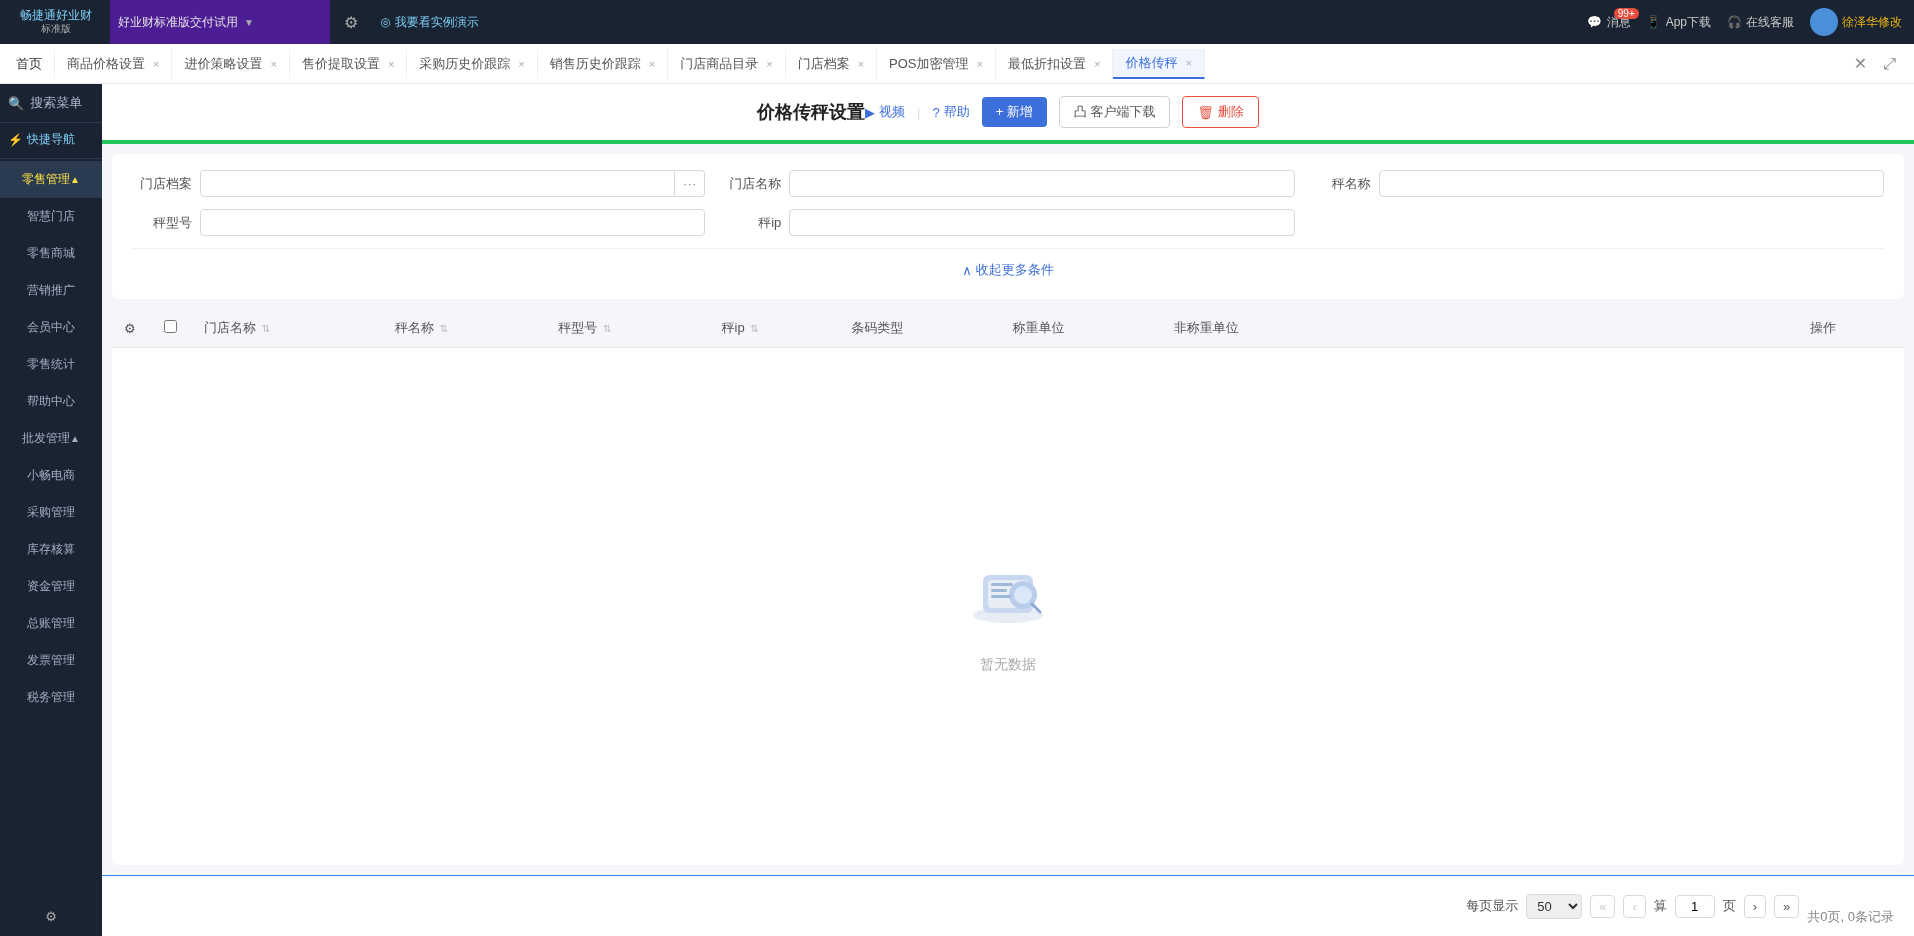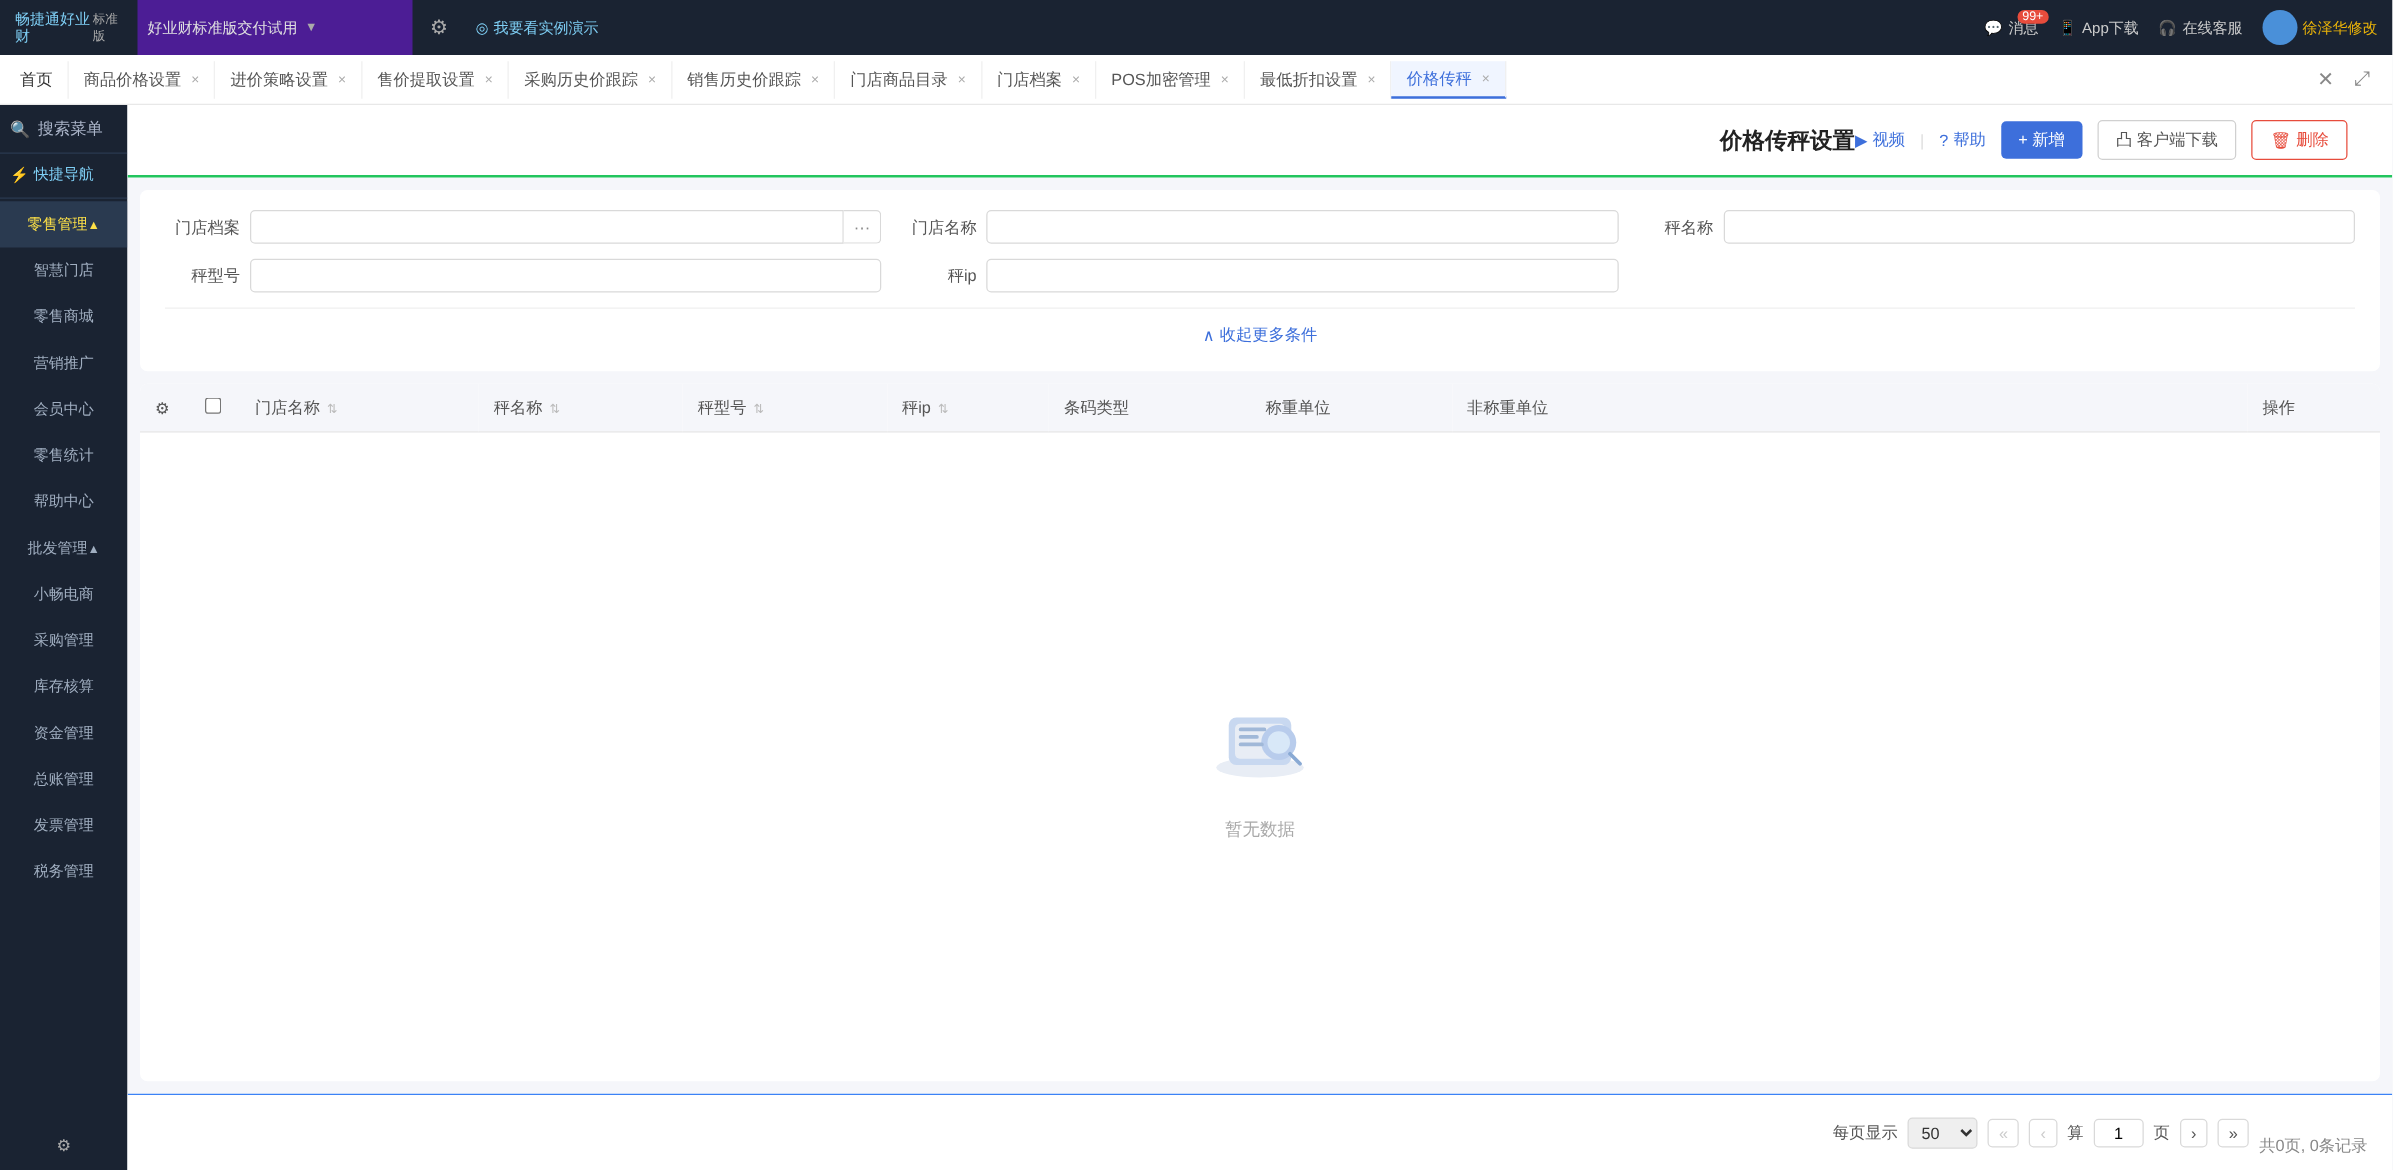--- a/index.html
+++ b/index.html
@@ -1,20 +1,20 @@
 <!DOCTYPE html>
 <html><head>
   <meta charset="utf-8">
   <style>
     * { box-sizing: border-box; margin: 0; padding: 0; }
     body { font-family: "Microsoft YaHei", Arial, sans-serif; font-size: 13px; background: #f0f2f5; color: #333; display: flex; flex-direction: column; height: 936px; overflow: hidden; }
 
     
     .top-bar { background: #1a2332; color: #fff; height: 44px; display: flex; align-items: center; padding: 0 12px; gap: 10px; flex-shrink: 0; }
-    .logo-area { display: flex; align-items: center; justify-content: space-between; width: 88px; flex-shrink: 0; }
+    .logo-area { display: flex; flex-direction: column; align-items: center; justify-content: space-between; width: 88px; flex-shrink: 0; }
     .logo-title { font-size: 12px; color: #7ecef4; line-height: 1.2; }
     .logo-sub { font-size: 10px; color: #aaa; }
     .dropdown-selector { background: #4c1d95; border: none; border-radius: 4px; color: #e0e0e0; padding: 20px 8px; font-size: 12px; display: flex; align-items: center; gap: 6px; cursor: pointer; flex: 1; max-width: 220px; }
     .dropdown-selector .chevron { font-size: 10px; color: #aaa; }
     .gear-btn { background: none; border: none; color: #aaa; cursor: pointer; font-size: 16px; padding: 4px; }
     .demo-link { color: #7ecef4; font-size: 12px; cursor: pointer; display: flex; align-items: center; gap: 4px; margin-left: 8px; }
     .top-right { margin-left: auto; display: flex; align-items: center; gap: 16px; }
     .top-icon-btn { display: flex; align-items: center; gap: 4px; color: #ccc; font-size: 12px; cursor: pointer; position: relative; }
     .badge { background: #e74c3c; color: #fff; border-radius: 8px; font-size: 10px; padding: 0 4px; position: absolute; top: -6px; right: -8px; }
     .avatar { width: 28px; height: 28px; border-radius: 50%; background: #4a90d9; display: flex; align-items: center; justify-content: center; color: #fff; font-size: 12px; }
@@ -40,21 +40,21 @@
     .sidebar-quick { padding: 8px 8px; color: #7ecef4; font-size: 12px; display: flex; align-items: center; gap: 4px; cursor: pointer; }
     .sidebar-divider { height: 1px; background: #2a3a50; margin: 2px 0; }
     .sidebar-item { display: flex; align-items: center; justify-content: center; flex-direction: column; padding: 10px 4px; color: #a0aec0; font-size: 12px; cursor: pointer; gap: 3px; text-align: center; }
     .sidebar-item.active { background: #2a3a50; color: #fde047; }
     .sidebar-gear { display: flex; align-items: center; justify-content: center; padding: 12px; color: #aaa; cursor: pointer; margin-top: auto; }
 
     
     .content-area { flex: 1; display: flex; flex-direction: column; overflow: hidden; background: #f5f6fa; }
 
     
-    .page-header { background: #fff; padding: 12px 36px; border-bottom: 2px solid #22c55e; display: flex; align-items: center; justify-content: flex-end; flex-shrink: 0; }
+    .page-header { background: #fff; padding: 12px 20px; border-bottom: 4px solid #22c55e; display: flex; align-items: center; justify-content: center; flex-shrink: 0; }
     .page-title { font-size: 18px; font-weight: 600; color: #222; }
     .page-actions { display: flex; align-items: center; gap: 12px; }
     .action-link { color: #3d6fdb; font-size: 13px; display: flex; align-items: center; gap: 4px; cursor: pointer; }
     .separator { color: #ddd; }
     .btn { border: none; border-radius: 4px; padding: 6px 14px; font-size: 13px; cursor: pointer; display: flex; align-items: center; gap: 4px; }
     .btn-primary { background: #3d6fdb; color: #fff; }
     .btn-default { background: #fff; color: #555; border: 1px solid #d0d0d0; }
     .btn-danger { background: #fff; color: #e74c3c; border: 1px solid #e74c3c; }
 
     

